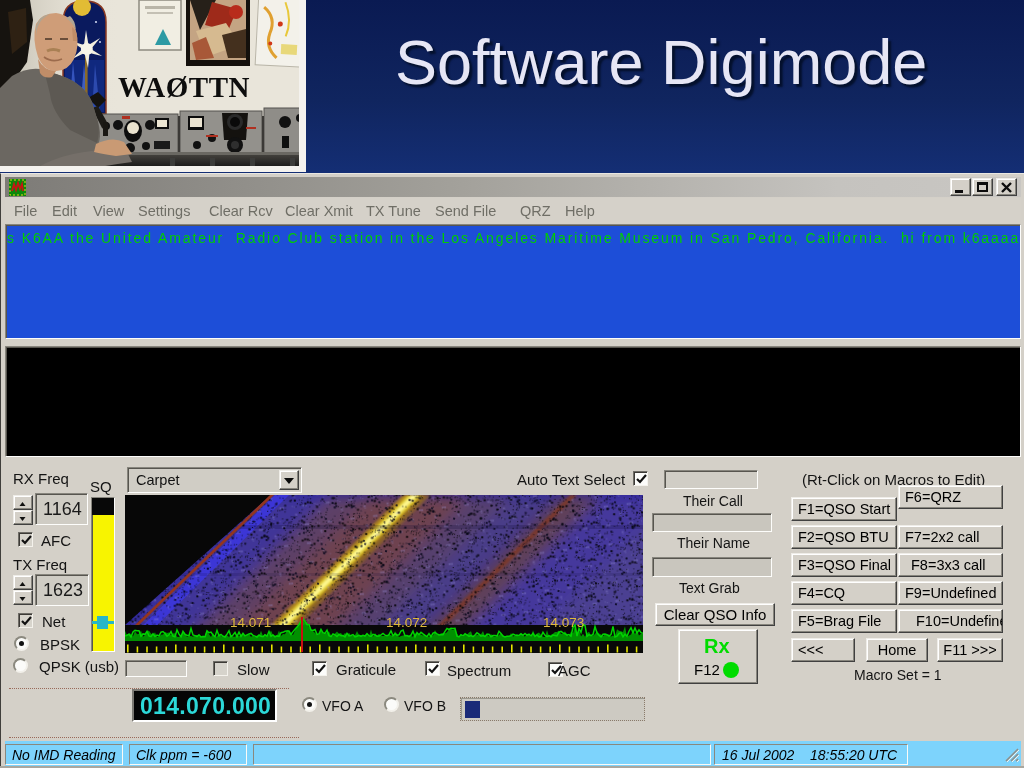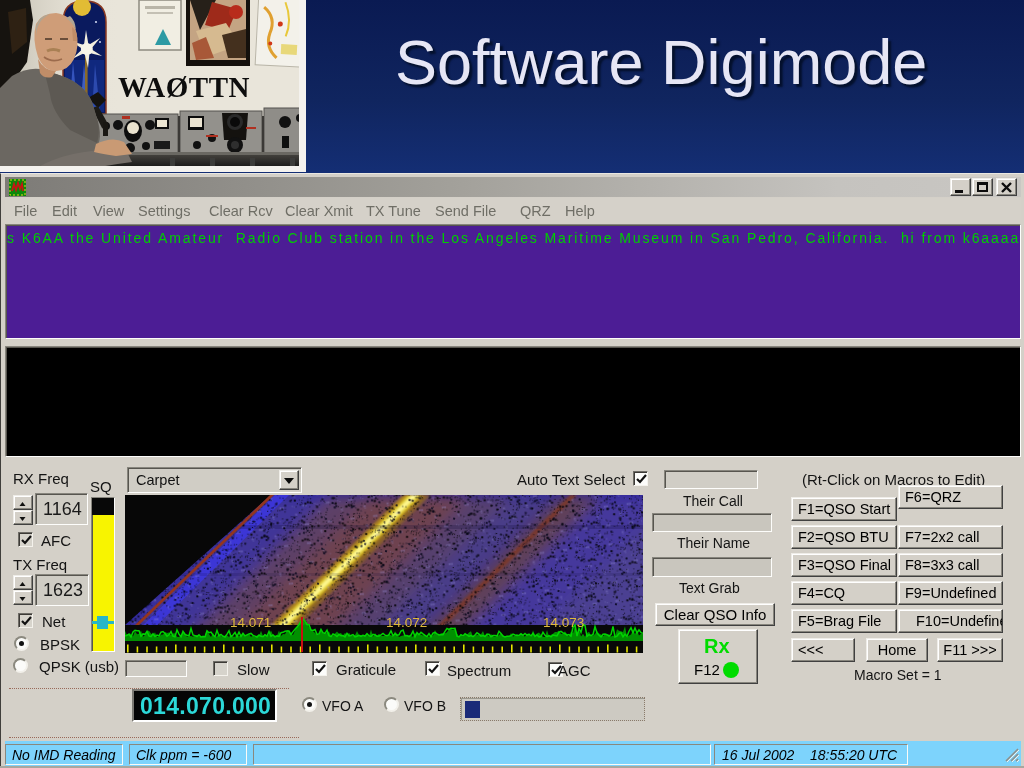--- a/index.html
+++ b/index.html
@@ -151,21 +151,21 @@
         <span class="abs lbl" style="left:88px; top:5px; color:#6f6e66; font-size:14.5px;">View</span>
         <span class="abs lbl" style="left:133px; top:5px; color:#6f6e66; font-size:14.5px;">Settings</span>
         <span class="abs lbl" style="left:204px; top:5px; color:#6f6e66; font-size:14.5px;">Clear Rcv</span>
         <span class="abs lbl" style="left:280px; top:5px; color:#6f6e66; font-size:14.5px;">Clear Xmit</span>
         <span class="abs lbl" style="left:361px; top:5px; color:#6f6e66; font-size:14.5px;">TX Tune</span>
         <span class="abs lbl" style="left:430px; top:5px; color:#6f6e66; font-size:14.5px;">Send File</span>
         <span class="abs lbl" style="left:515px; top:5px; color:#6f6e66; font-size:14.5px;">QRZ</span>
         <span class="abs lbl" style="left:560px; top:5px; color:#6f6e66; font-size:14.5px;">Help</span>
       </div>
 
-  <div class="abs sunk" style="left:4px; top:50px; width:1016px; height:115px; background:#4c1d95;">
+  <div class="abs sunk" style="left:4px; top:50px; width:1016px; height:115px; background:#1d4ed8;">
     <span class="abs" style="left:1px; top:5px; font-size:14px; color:#00ce00; white-space:nowrap; letter-spacing:1.9px;">s K6AA the United Amateur&nbsp; Radio Club station in the Los Angeles Maritime Museum in San Pedro, California.&nbsp; hi from k6aaaa</span>
   </div>
   <div class="abs sunk" style="left:4px; top:172px; width:1016px; height:111px; background:#000;"></div>
 
   <div class="abs" style="left:4px; top:283px; width:1016px; height:284px; background:#d4d0c8;">
     <span class="lbl" style="left:8px; top:13px; font-size:15px;">RX Freq</span>
     <div class="btn abs" style="left:8px; top:38px; width:20px; height:15px;"><svg width="17" height="12">
             <path d="M8.5,4 L11.5,8 L5.5,8 Z" fill="#111"></path>
           </svg></div>
     <div class="btn abs" style="left:8px; top:53px; width:20px; height:15px;"><svg width="17" height="12">
@@ -507,21 +507,21 @@
       <span class="abs" style="left:15px; top:31px; font-size:15px;">F12</span>
       <div class="abs" style="left:44px; top:32px; width:16px; height:16px; border-radius:50%; background:#00dc00;"></div>
     </div>
 
     <span class="lbl" style="left:797px; top:14px; font-size:15px;">(Rt-Click on Macros to Edit)</span>
     <div class="btn abs" style="left:786px; top:40px; width:106px; height:24px; font-size:14.5px; padding:3px 0 0 6px; white-space:nowrap; overflow:hidden;">F1=QSO Start</div>
     <div class="btn abs" style="left:893px; top:28px; width:105px; height:24px; font-size:14.5px; padding:3px 0 0 6px; white-space:nowrap; overflow:hidden;">F6=QRZ</div>
     <div class="btn abs" style="left:786px; top:68px; width:106px; height:24px; font-size:14.5px; padding:3px 0 0 6px; white-space:nowrap; overflow:hidden;">F2=QSO BTU</div>
     <div class="btn abs" style="left:893px; top:68px; width:105px; height:24px; font-size:14.5px; padding:3px 0 0 6px; white-space:nowrap; overflow:hidden;">F7=2x2 call</div>
     <div class="btn abs" style="left:786px; top:96px; width:106px; height:24px; font-size:14.5px; padding:3px 0 0 6px; white-space:nowrap; overflow:hidden;">F3=QSO Final</div>
-    <div class="btn abs" style="left:893px; top:96px; width:105px; height:24px; font-size:14.5px; padding:3px 0 0 6px; white-space:nowrap; overflow:hidden;">F8=3x3 call</div>
+    <div class="btn abs" style="left:893px; top:96px; width:105px; height:24px; font-size:14.5px; padding:3px 0 0 12px; white-space:nowrap; overflow:hidden;">F8=3x3 call</div>
     <div class="btn abs" style="left:786px; top:124px; width:106px; height:24px; font-size:14.5px; padding:3px 0 0 6px; white-space:nowrap; overflow:hidden;">F4=CQ</div>
     <div class="btn abs" style="left:893px; top:124px; width:105px; height:24px; font-size:14.5px; padding:3px 0 0 6px; white-space:nowrap; overflow:hidden;">F9=Undefined</div>
     <div class="btn abs" style="left:786px; top:152px; width:106px; height:24px; font-size:14.5px; padding:3px 18px 0 6px; white-space:nowrap; overflow:hidden;">F5=Brag File</div>
     <div class="btn abs" style="left:893px; top:152px; width:105px; height:24px; font-size:14.5px; padding:3px 0 0 17px; white-space:nowrap; overflow:hidden;">F10=Undefined</div>
     <div class="btn abs" style="left:786px; top:181px; width:64px; height:24px; font-size:14.5px; padding:3px 0 0 6px; white-space:nowrap; overflow:hidden;">&lt;&lt;&lt;</div>
     <div class="btn abs" style="left:861px; top:181px; width:62px; height:24px; font-size:14.5px; text-align:center; padding-top:3px; white-space:nowrap; overflow:hidden;">Home</div>
     <div class="btn abs" style="left:932px; top:181px; width:66px; height:24px; font-size:14.5px; text-align:center; padding-top:3px; white-space:nowrap; overflow:hidden;">F11 &gt;&gt;&gt;</div>
     <span class="lbl" style="left:849px; top:210px;">Macro Set = 1</span>
 
     <div class="cb" style="left:208px; top:204px; background:#d6d3cb;"></div>

